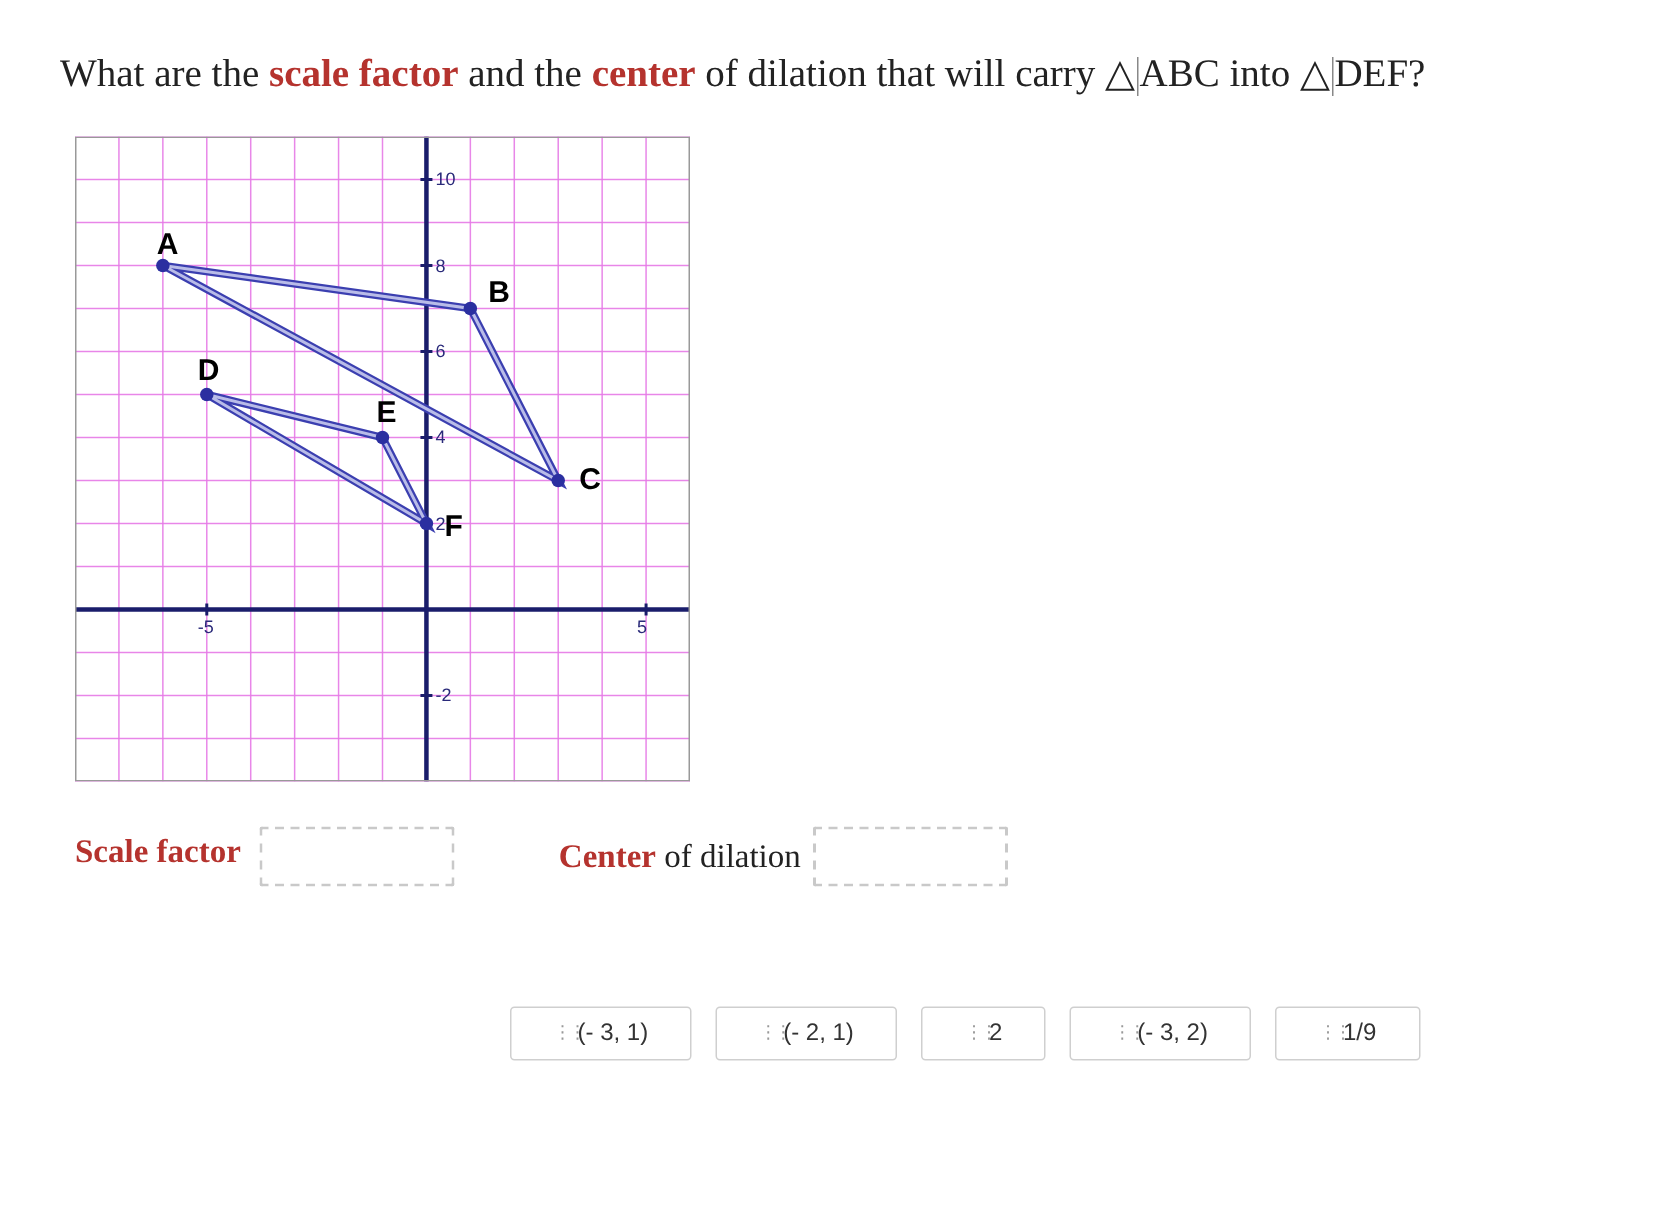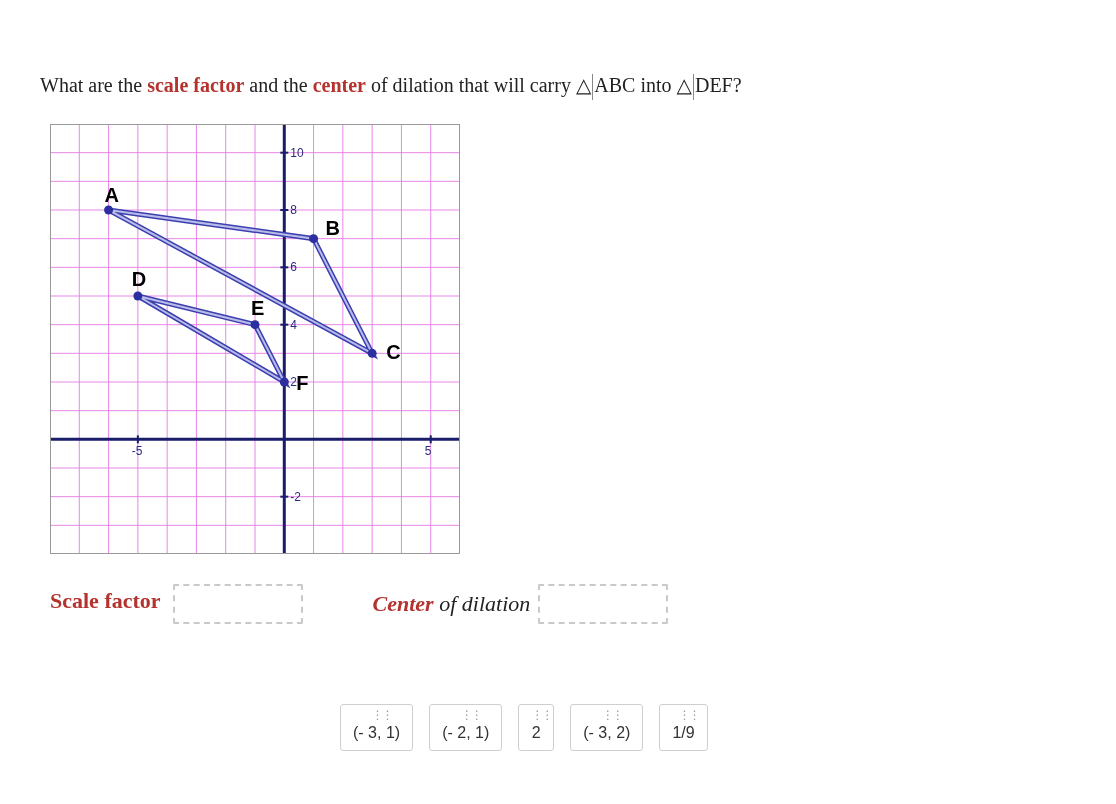--- a/index.html
+++ b/index.html
@@ -6,24 +6,23 @@
   body {
     margin: 0;
     padding: 30px 40px;
     font-family: "Times New Roman", Times, serif;
     background: #ffffff;
     width: 1116px;
     height: 804px;
     color: #222;
   }
   .question {
-    font-size: 20px;
+    font-size: 26px;
     line-height: 1.4;
     margin-bottom: 24px;
-    margin-top: 41px;
   }
   .question .scale-factor { color: #b5332e; font-weight: bold; }
   .question .center { color: #b5332e; font-weight: bold; }
   .question .tri { font-family: Arial, sans-serif; }
   .cursor-bar {
     display: inline-block;
     border-left: 1px solid #888;
     height: 26px;
     vertical-align: middle;
     margin: 0 1px;
@@ -49,41 +48,40 @@
   .label-center .center { color: #b5332e; font-weight: bold; }
   .dropzone {
     display: inline-block;
     width: 130px;
     height: 40px;
     border: 2px dashed #c9c9c9;
     border-radius: 2px;
     margin-left: 8px;
     vertical-align: middle;
   }
-  .center-group { display:flex; align-items:center;font-style:italic; }
+  .center-group { display:flex; align-items:center; }
 
   .choices {
     display: flex;
     gap: 16px;
     margin-top: 80px;
     margin-left: 300px;
     font-family: Arial, Helvetica, sans-serif;
   }
   .chip {
     display: inline-flex;
     align-items: center;
     gap: 6px;
     border: 1px solid #cfcfcf;
     border-radius: 3px;
-    padding: 8px 12px;
+    padding: 8px 28px;
     font-size: 16px;
     color: #333;
     background: #fff;
     cursor: grab;
-    flex-direction: column;
   }
   .grip {
     display: inline-block;
     width: 10px;
     line-height: 4px;
     letter-spacing: 1px;
     color: #999;
     font-size: 10px;
   }
   .grip::before { content: "⋮⋮"; letter-spacing: -2px; font-size:12px; }

